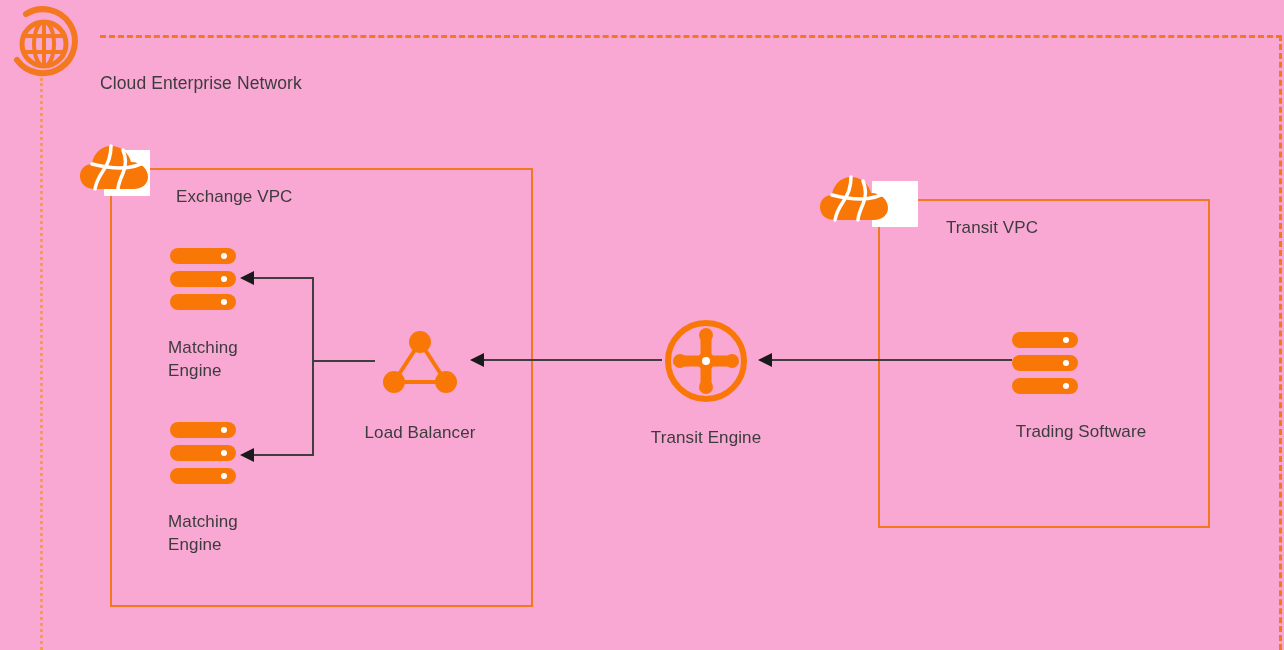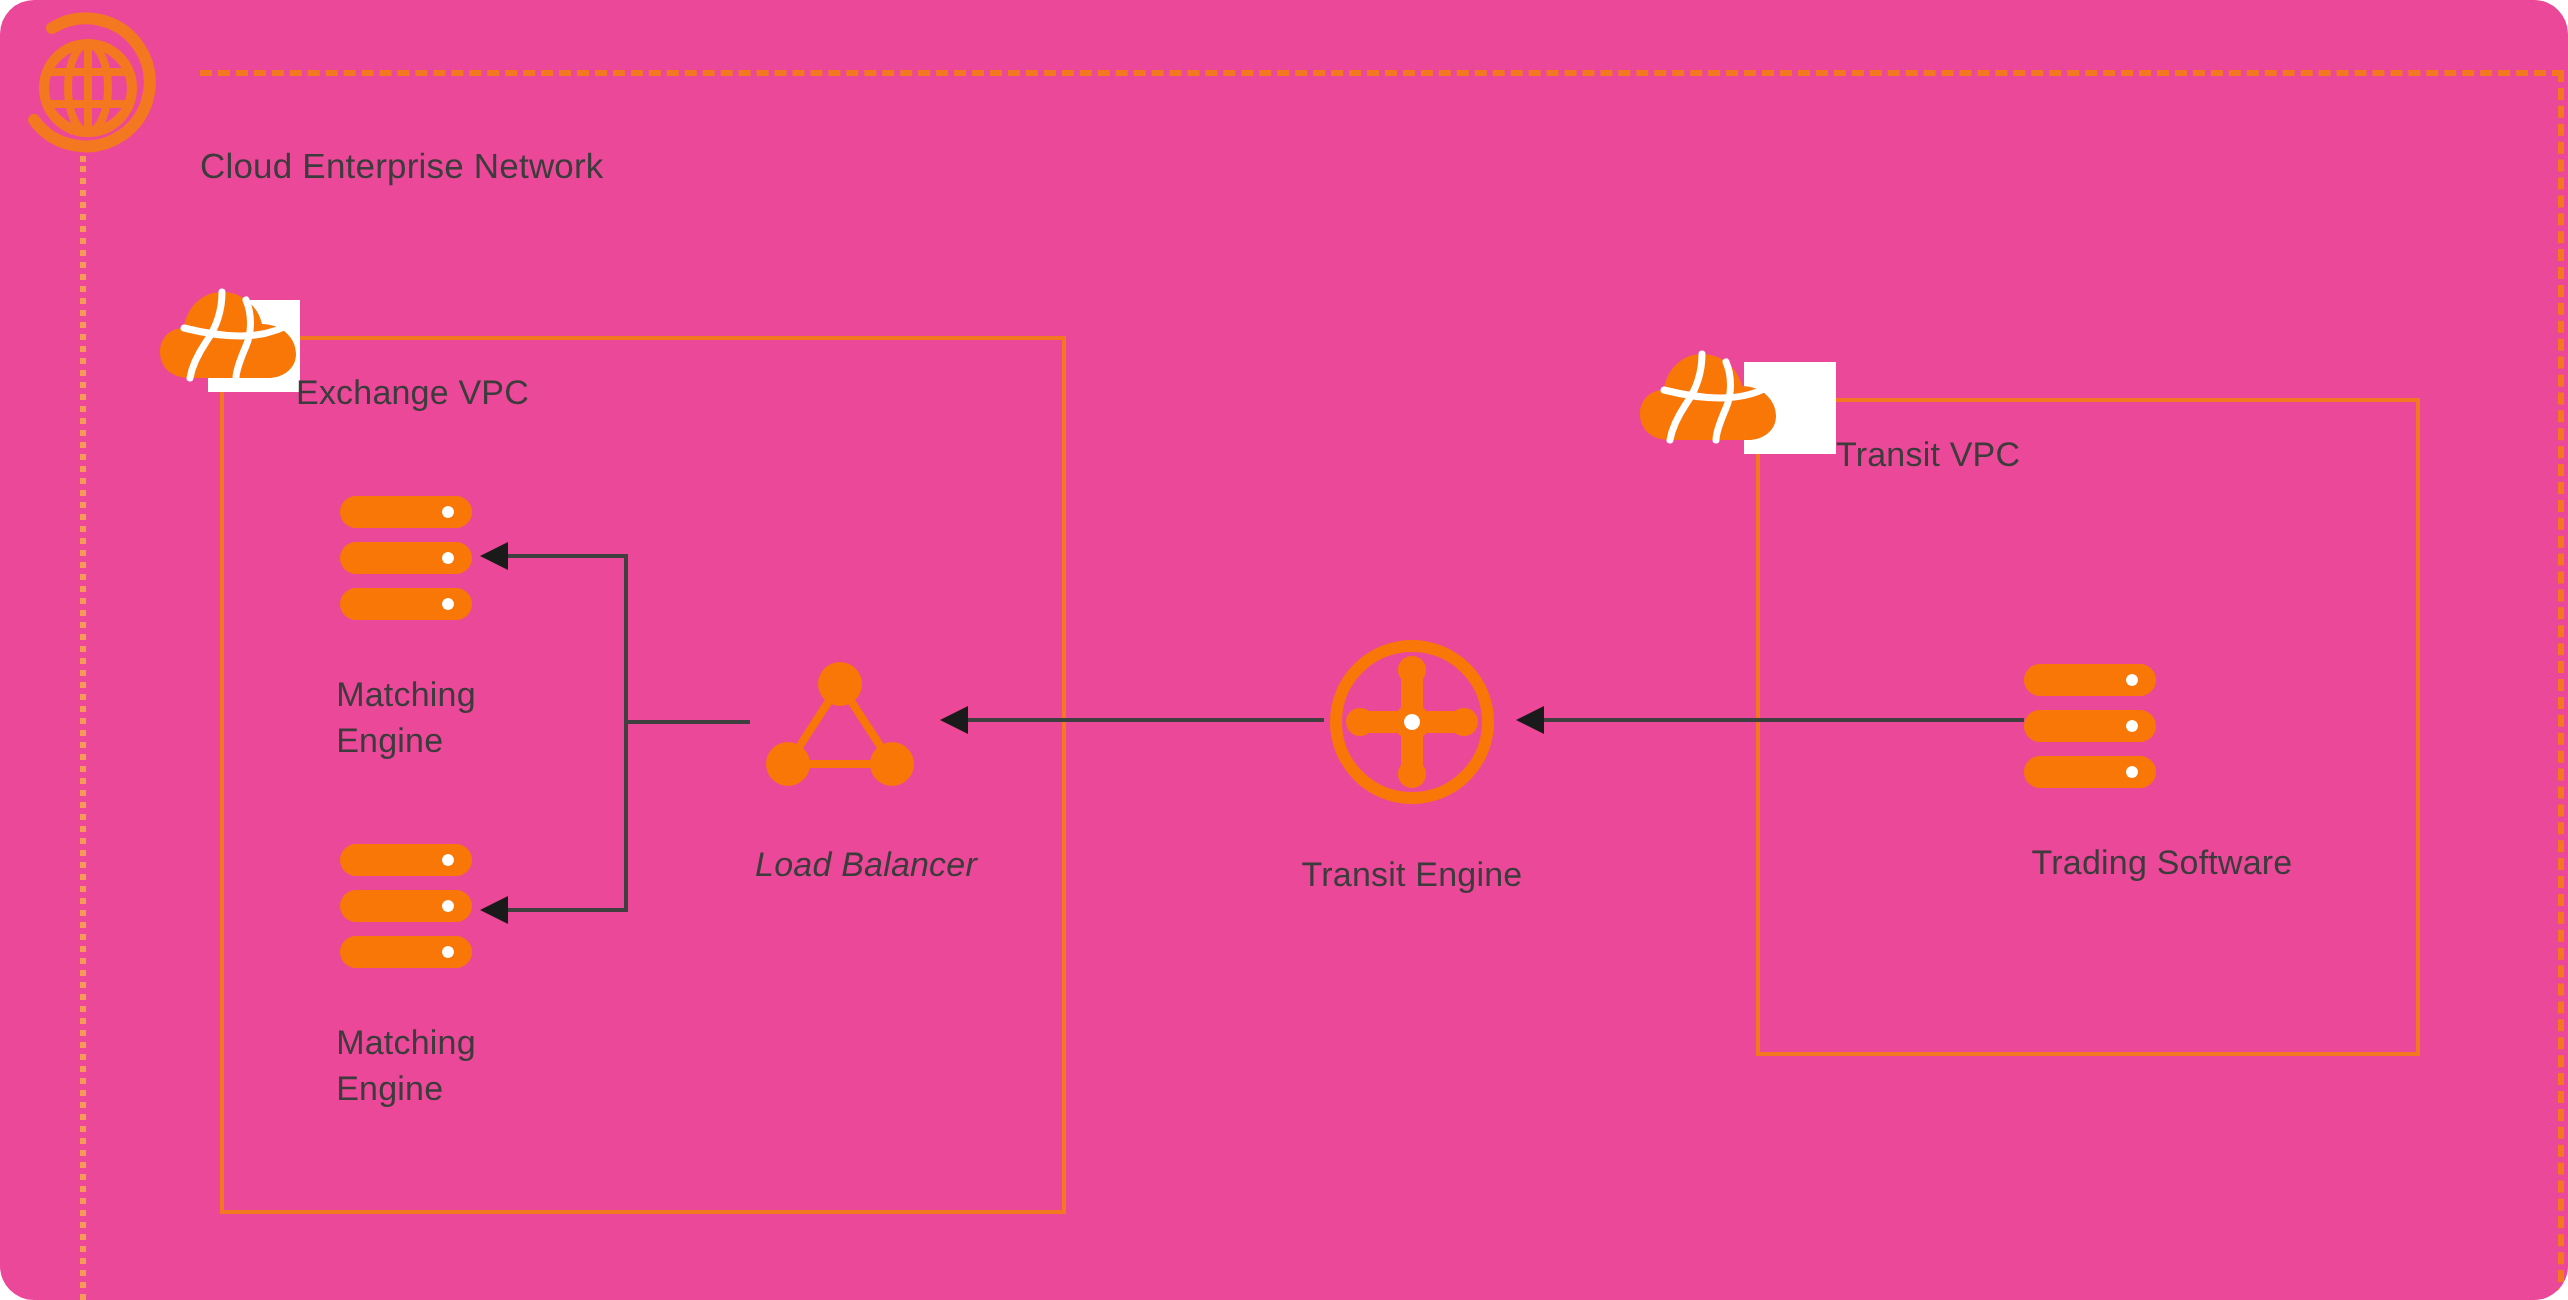--- a/index.html
+++ b/index.html
@@ -8,23 +8,22 @@
     padding: 0;
     background: #ffffff;
   }
   body {
     font-family: "Liberation Sans", "DejaVu Sans", sans-serif;
   }
   #canvas {
     position: relative;
     width: 1284px;
     height: 650px;
-    background: #ec4899;
+    background: #f9a8d4;
     overflow: hidden;
-    border-radius: 17px;
   }
   .abs { position: absolute; }
 
   
   .label {
     position: absolute;
     color: #3c3c3c;
     font-size: 17px;
     line-height: 1.35;
     white-space: pre;
@@ -34,20 +33,21 @@
     text-align: left;
     transform: translateX(-50%);
   }
   .cen-title {
     left: 100px;
     top: 72px;
     font-size: 17.5px;
   }
   .vpc-title {
     font-size: 17px;
+    margin-left: 28px;
   }
 
   
   .cen-top {
     left: 100px;
     top: 35px;
     width: 1182px;
     height: 0;
     border-top: 3px dashed #f4781f;
   }
@@ -209,21 +209,21 @@
       </div>
   </div>
   <div class="label centered" style="left:203px; top:511px;"><span>Matching</span><br><span>Engine</span></div>
 
   <svg class="icon-svg" style="left:374px; top:328px;" width="92" height="68" viewBox="0 0 92 68">
     <path d="M46 14 L20 54 L72 54 Z" fill="none" stroke="#f97707" stroke-width="4"></path>
     <circle cx="46" cy="14" r="11" fill="#f97707"></circle>
     <circle cx="20" cy="54" r="11" fill="#f97707"></circle>
     <circle cx="72" cy="54" r="11" fill="#f97707"></circle>
   </svg>
-  <div class="label centered" style="left:433px; top:422px;font-style:italic;">Load Balancer</div>
+  <div class="label centered" style="left:420px; top:422px;">Load Balancer</div>
 
   <svg class="icon-svg" style="left:662px; top:317px;" width="88" height="88" viewBox="0 0 88 88">
     <circle cx="44" cy="44" r="38" fill="none" stroke="#f97707" stroke-width="6"></circle>
 
     <line x1="44" y1="18" x2="44" y2="70" stroke="#f97707" stroke-width="11" stroke-linecap="round"></line>
     <line x1="18" y1="44" x2="70" y2="44" stroke="#f97707" stroke-width="11" stroke-linecap="round"></line>
 
     <circle cx="44" cy="18" r="7" fill="#f97707"></circle>
     <circle cx="44" cy="70" r="7" fill="#f97707"></circle>
     <circle cx="18" cy="44" r="7" fill="#f97707"></circle>

